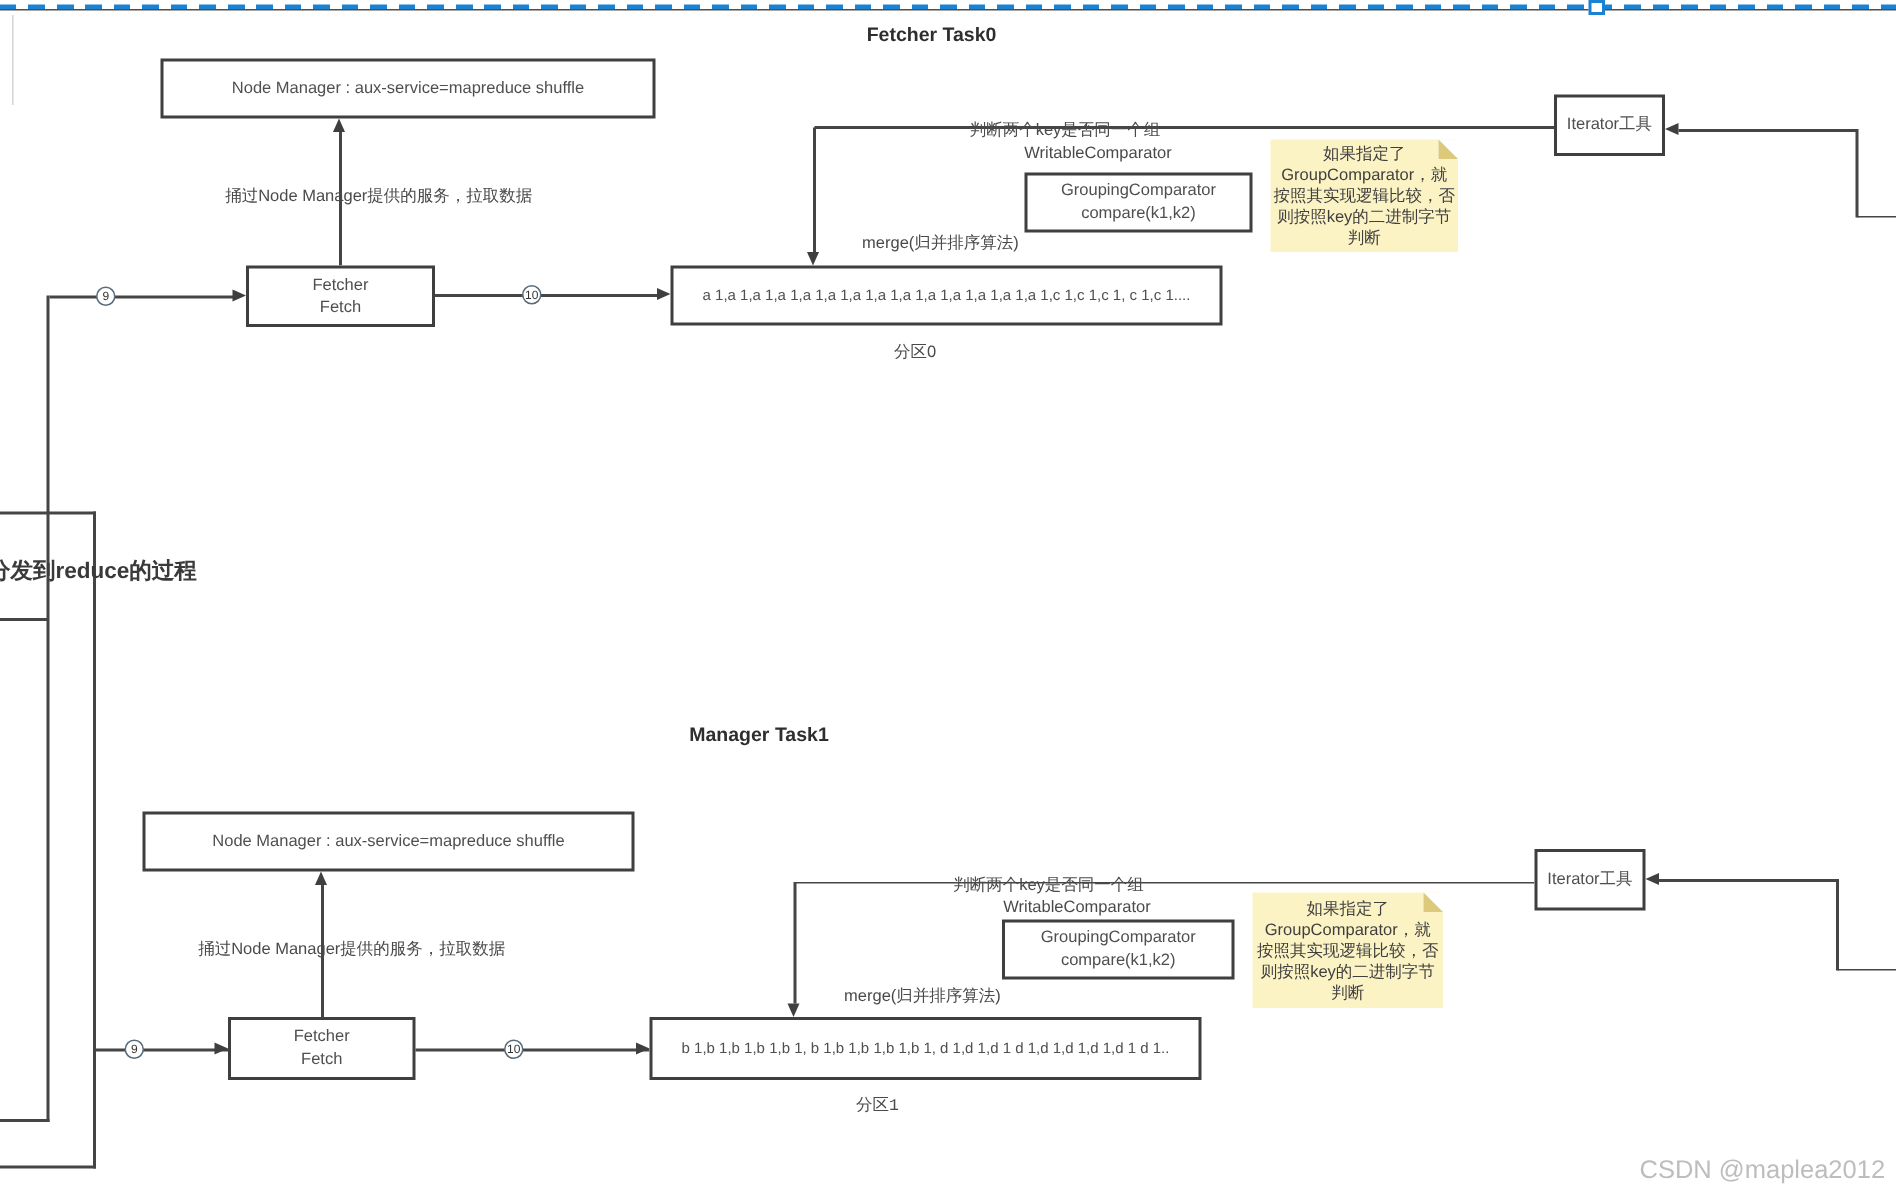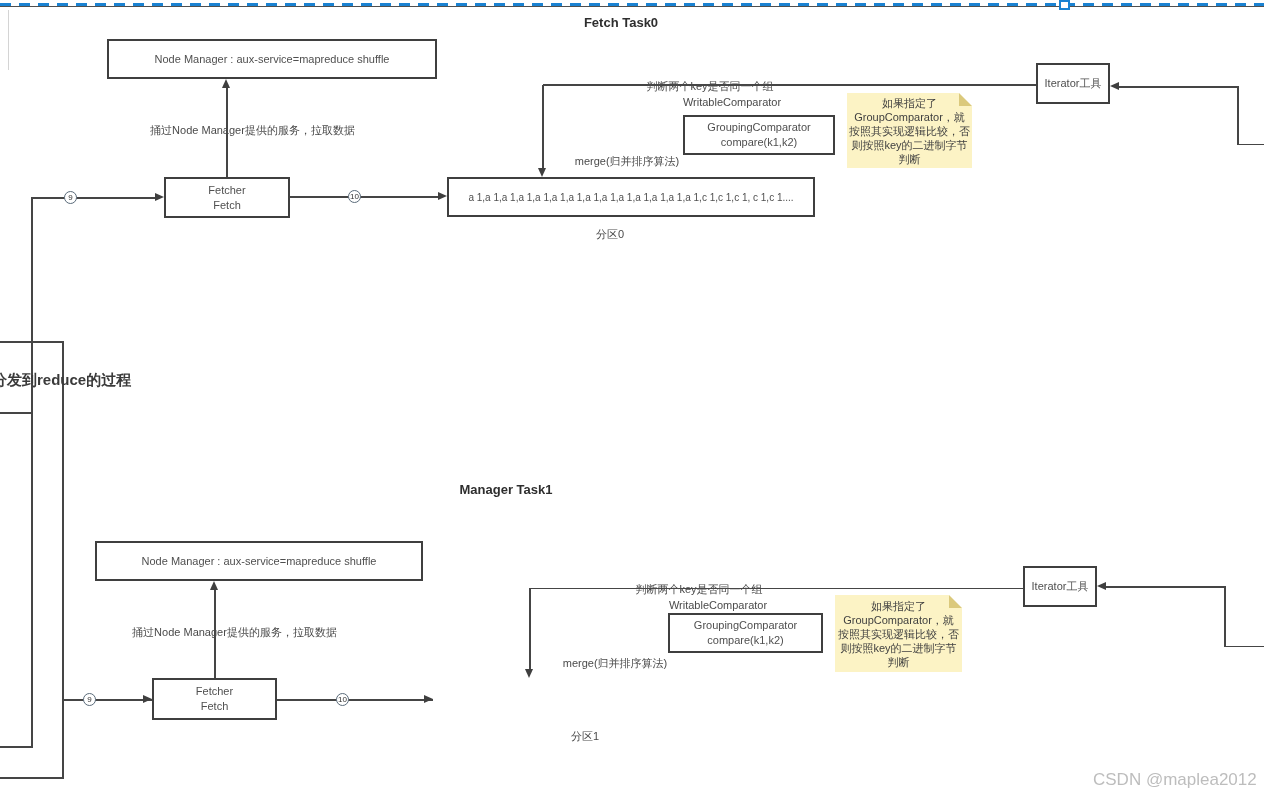--- a/index.html
+++ b/index.html
@@ -47,21 +47,21 @@
 </head>
 <body>
 
 <div id="canvas">
 
   <div class="solidtop"></div>
   <div class="dashline"></div>
   <div class="handle"></div>
   <div class="vline" style="left:8px;top:10px;height:60px;background:#d4d4d4;width:1px;"></div>
 
-  <div class="title" style="left:540px;top:15px;width:162px;">Fetch Task0</div>
+  <div class="title" style="left:540px;top:15px;width:162px;">Fetcher Task0</div>
 
   <div class="box" style="left:107px;top:39px;width:330px;height:40px;">
     <span>Node Manager : aux-service=mapreduce shuffle</span>
   </div>
 
   <div class="vline" style="left:226px;top:87px;height:90px;"></div>
   <div class="ar ar-up" style="left:222px;top:79px;"></div>
   <div class="lbl" style="left:150px;top:123px;width:205px;">捅过Node Manager提供的服务，拉取数据</div>
 
   <div class="hline" style="left:33px;top:197px;width:124px;"></div>
@@ -127,21 +127,24 @@
 
   <div class="box" style="left:152px;top:678px;width:125px;height:42px;">
     <span>Fetcher</span>
     <span>Fetch</span>
   </div>
 
   <div class="hline" style="left:277px;top:699px;width:156px;"></div>
   <div class="ar ar-right" style="left:424px;top:695px;"></div>
   <div class="badge" style="left:336px;top:693px;">10</div>
 
-  <div class="lbl" style="left:535px;top:729px;width:100px;">分区1</div>
+  <div class="box databox" style="left:433px;top:678px;width:368px;height:42px;">
+    <span>b 1,b 1,b 1,b 1,b 1, b 1,b 1,b 1,b 1,b 1, d 1,d 1,d 1 d 1,d 1,d 1,d 1,d 1 d 1..</span>
+  </div>
+  <div class="lbl" style="left:535px;top:729px;width:100px;font-family:Liberation Mono, monospace;">分区1</div>
   <div class="lbl" style="left:535px;top:656px;width:160px;">merge(归并排序算法)</div>
 
   <div class="vline" style="left:529px;top:588px;height:81px;"></div>
   <div class="ar ar-down" style="left:525px;top:669px;"></div>
   <div class="hline" style="left:530px;top:587.5px;width:493px;"></div>
   <div class="lbl" style="left:619px;top:582px;width:160px;">判断两个key是否同一个组</div>
   <div class="lbl" style="left:638px;top:599px;width:160px;">WritableComparator</div>
 
   <div class="box" style="left:668px;top:613px;width:155px;height:40px;">
     <span>GroupingComparator</span>

